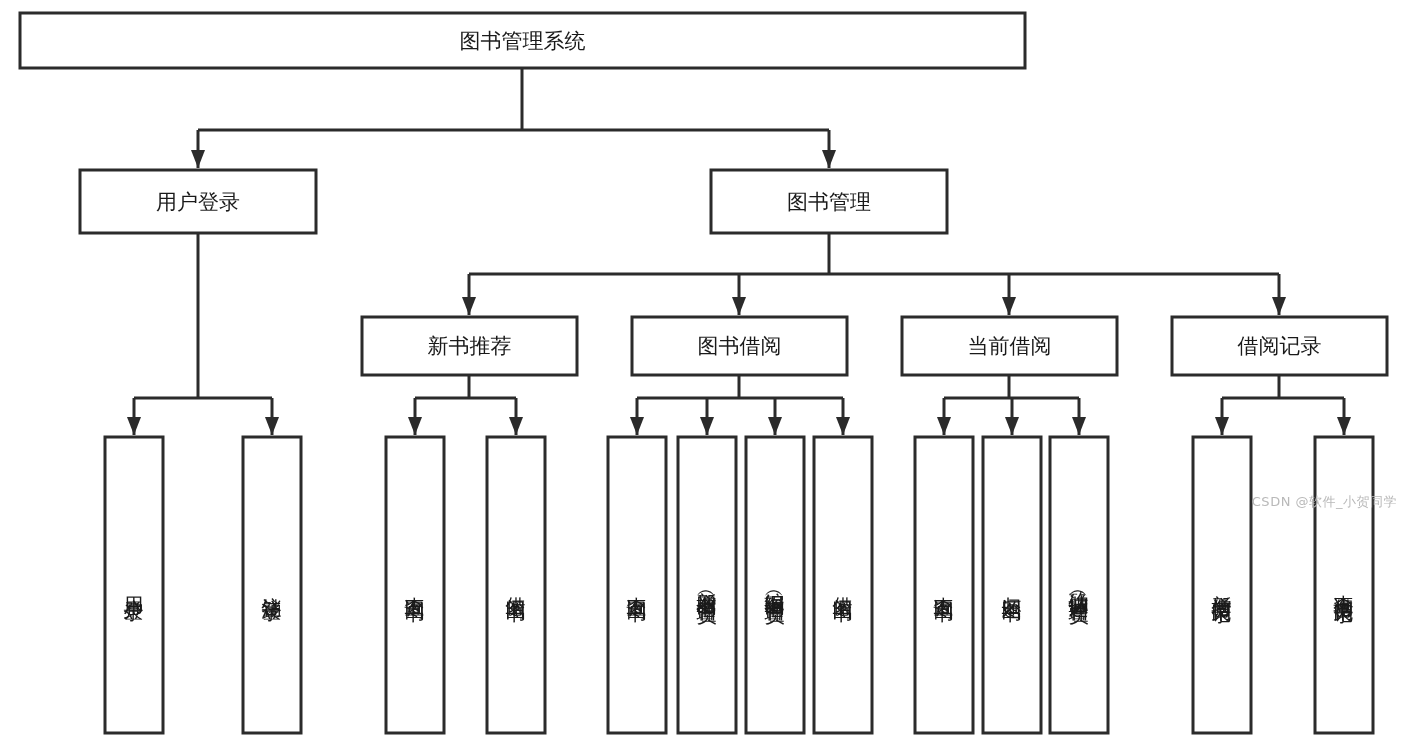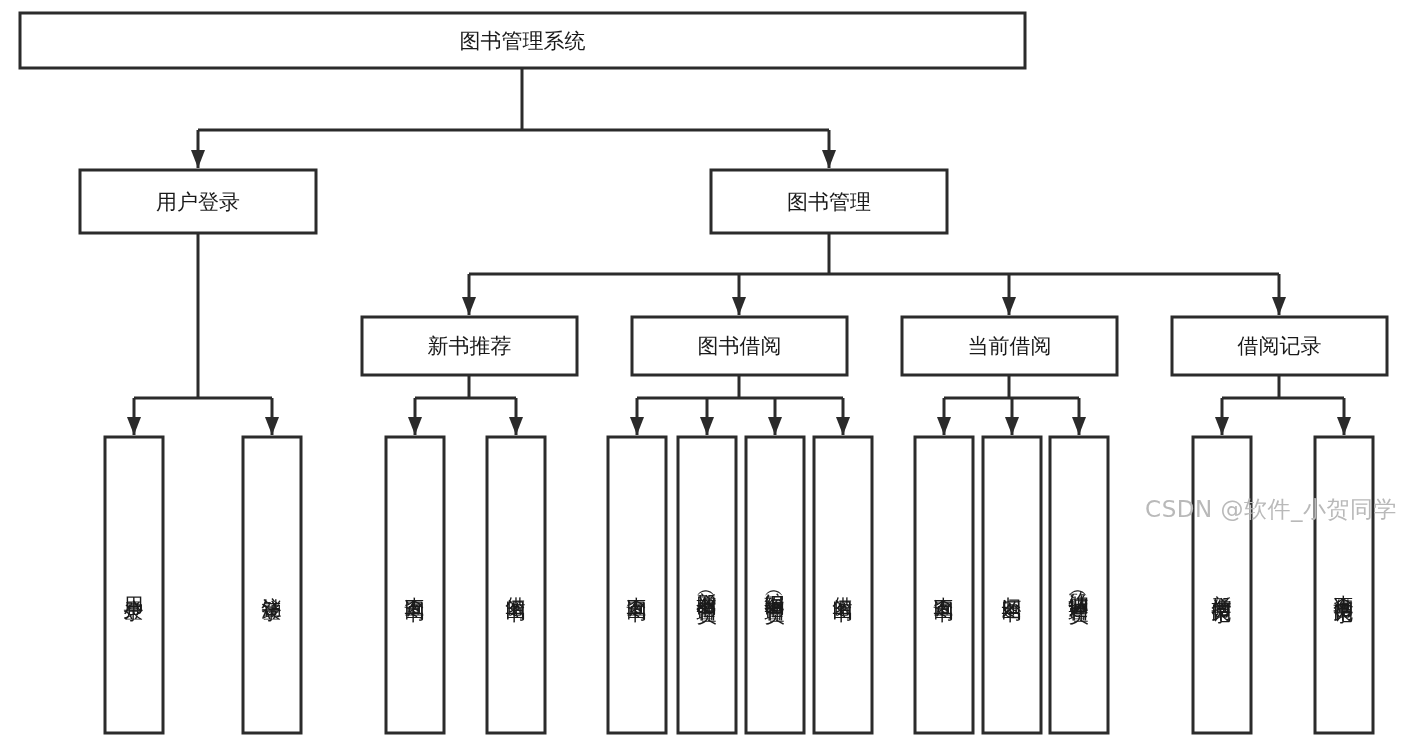--- a/index.html
+++ b/index.html
@@ -62,23 +62,23 @@
     color: #1a1a1a;
     writing-mode: vertical-rl;
     text-orientation: upright;
     letter-spacing: 2px;
     line-height: 1;
     white-space: nowrap;
   }
   .watermark {
     position: absolute;
     right: 8px;
-    bottom: 4px;
-    font-family: "DejaVu Sans", "Liberation Sans", sans-serif;
-    font-size: 23px;
+    bottom: 18px;
+    font-family: "DejaVu Sans", "Liberation Sans", sans-serif;
+    font-size: 13px;
     color: #b9b9b9;
     letter-spacing: 0.5px;
     white-space: nowrap;
     user-select: none;
   }
 </style>
 </head>
 <body>
 
 <div id="diagram-root">

